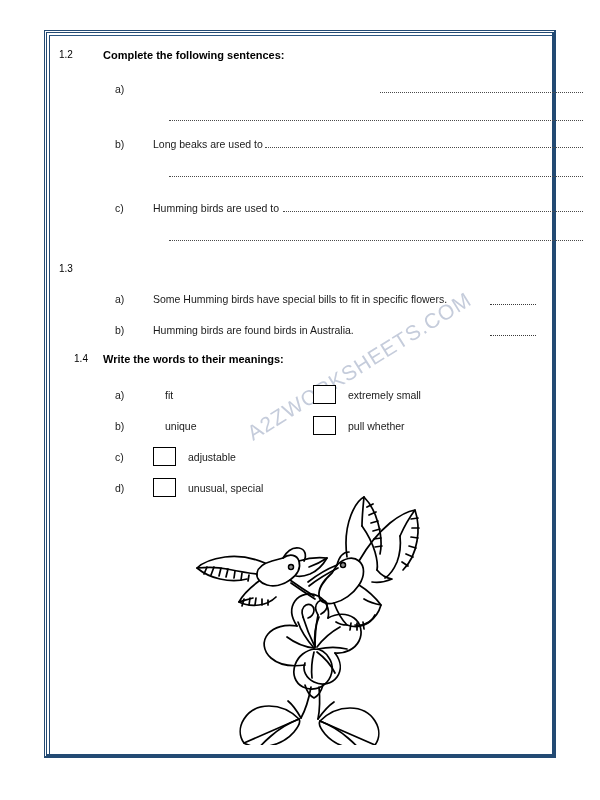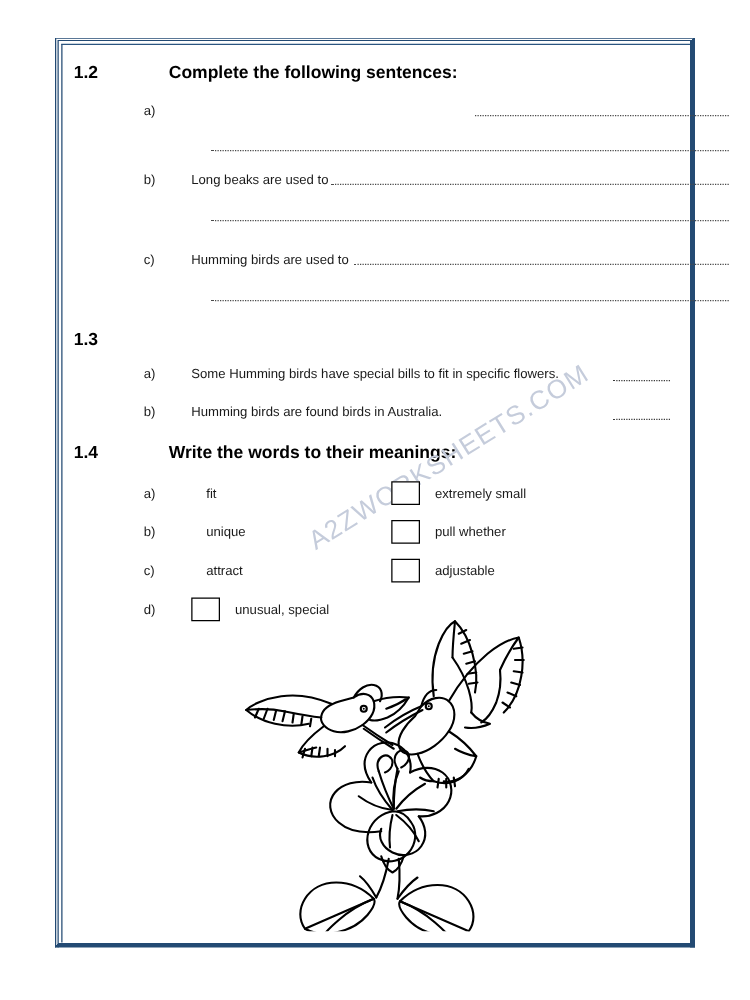--- a/index.html
+++ b/index.html
@@ -65,30 +65,29 @@
   
   .qblock { position: absolute; left: 0; width: 100%; }
 
   .q-head {
     position: absolute;
     display: flex;
     left: 12px;
   }
   .q-num {
     width: 44px;
-    font-size: 14px;
-    font-weight: bold;
+    font-size: 10px;
+    font-weight: normal;
     color: #000;
   }
   .q-title {
-    font-size: 14px;
+    font-size: 11px;
     font-weight: bold;
     color: #000;
     white-space: nowrap;
-    margin-left: 32px;
   }
 
   
   .subrow {
     position: absolute;
     display: flex;
     align-items: baseline;
     font-size: 10.5px;
     color: #1a1a1a;
   }
@@ -192,42 +191,41 @@
 
       <div class="subrow" style="top:291px; left:68px;">
         <span class="sub-label">b)</span>
         <span class="sub-text">Humming birds are found birds in Australia.</span>
       </div>
       <div class="tf-blank" style="top:302px; left:443px;"></div>
     </div>
 
     <div class="qblock">
 
-      <div class="q-head" style="top:320px;">
+      <div class="q-head" style="top:320px;text-align:center;">
         <span class="q-num">1.4</span>
         <span class="q-title">Write the words to their meanings:</span>
       </div>
 
       <div class="match-row" style="top:352px; left:68px;">
         <span class="match-letter">a)</span>
         <span class="match-word">fit</span>
         <span class="match-box"></span>
         <span class="match-meaning">extremely small</span>
       </div>
 
       <div class="match-row" style="top:383px; left:68px;">
         <span class="match-letter">b)</span>
         <span class="match-word">unique</span>
         <span class="match-box"></span>
         <span class="match-meaning">pull whether</span>
       </div>
 
       <div class="match-row" style="top:414px; left:68px;">
         <span class="match-letter">c)</span>
-        <span class="match-word">attract</span>
         <span class="match-box"></span>
         <span class="match-meaning">adjustable</span>
       </div>
 
       <div class="match-row" style="top:445px; left:68px;">
         <span class="match-letter">d)</span>
         <span class="match-box"></span>
         <span class="match-meaning">unusual, special</span>
       </div>
     </div>

